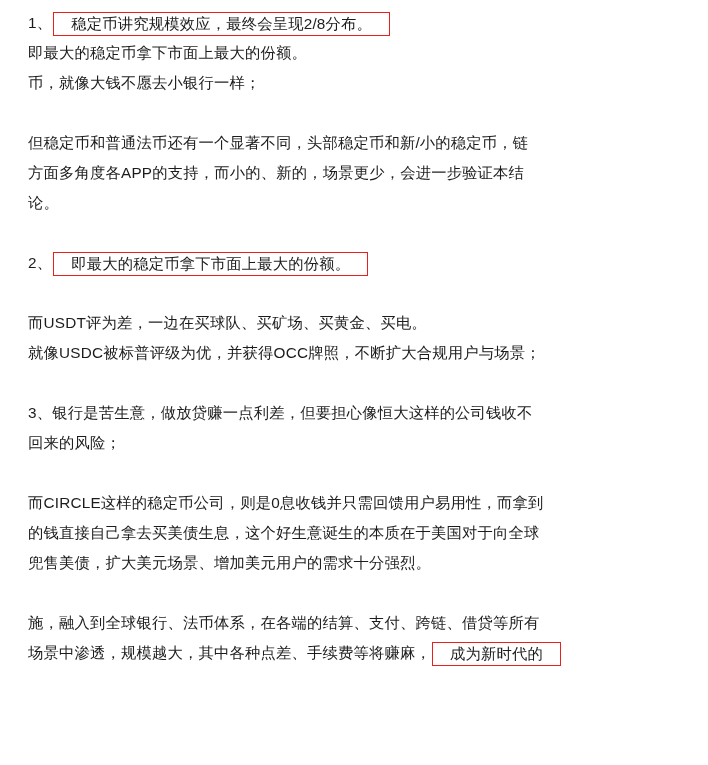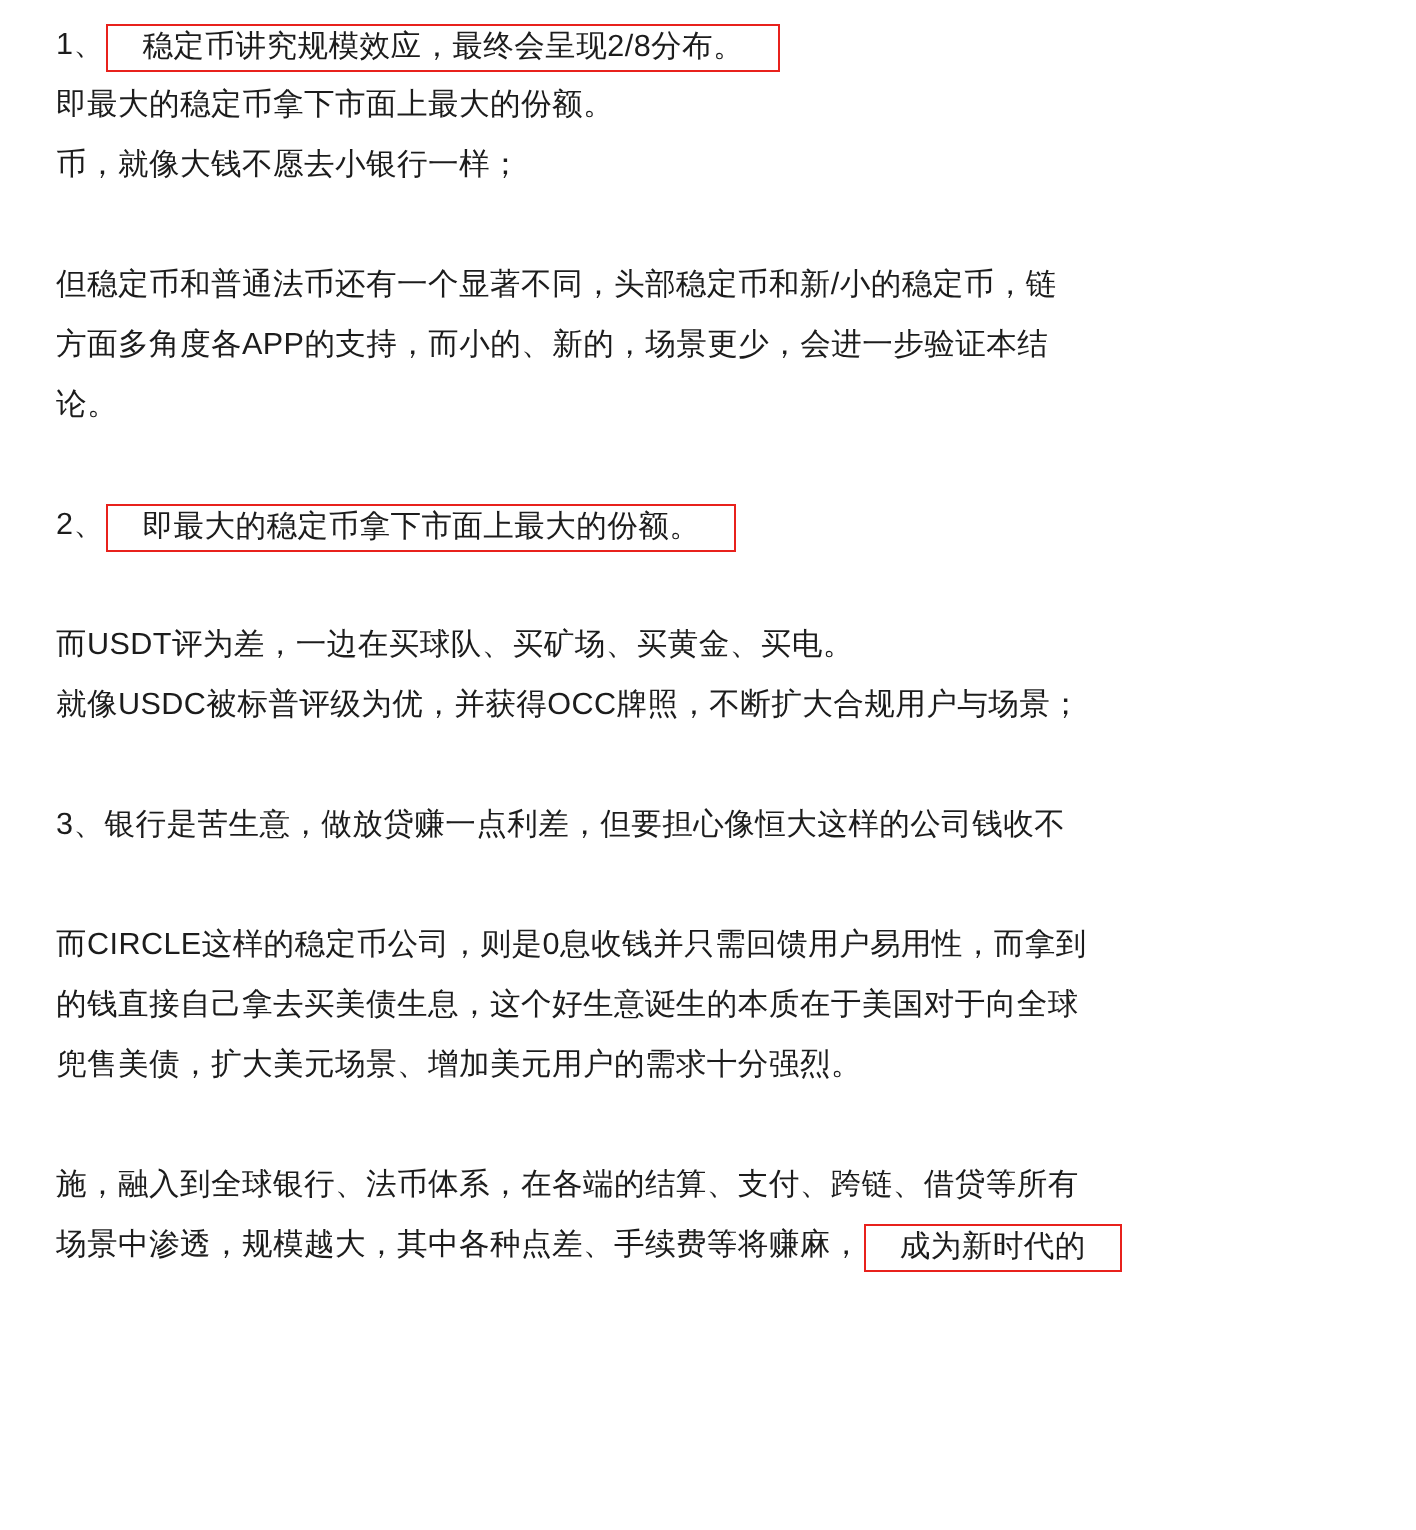--- a/index.html
+++ b/index.html
@@ -84,20 +84,21 @@
 
 
     <div class="blank"></div>
 
     <div class="para">而USDT评为差，一边在买球队、买矿场、买黄金、买电。</div>
     <div class="para">就像USDC被标普评级为优，并获得OCC牌照，不断扩大合规用户与场景；</div>
 
     <div class="blank"></div>
 
     <div class="para">3、银行是苦生意，做放贷赚一点利差，但要担心像恒大这样的公司钱收不</div>
+    <div class="para">回来的风险；</div>
 
     <div class="blank"></div>
 
     <div class="para">而CIRCLE这样的稳定币公司，则是0息收钱并只需回馈用户易用性，而拿到</div>
     <div class="para">的钱直接自己拿去买美债生息，这个好生意诞生的本质在于美国对于向全球</div>
     <div class="para">兜售美债，扩大美元场景、增加美元用户的需求十分强烈。</div>
 
     <div class="blank"></div>
 
     <div class="para">施，融入到全球银行、法币体系，在各端的结算、支付、跨链、借贷等所有</div>

